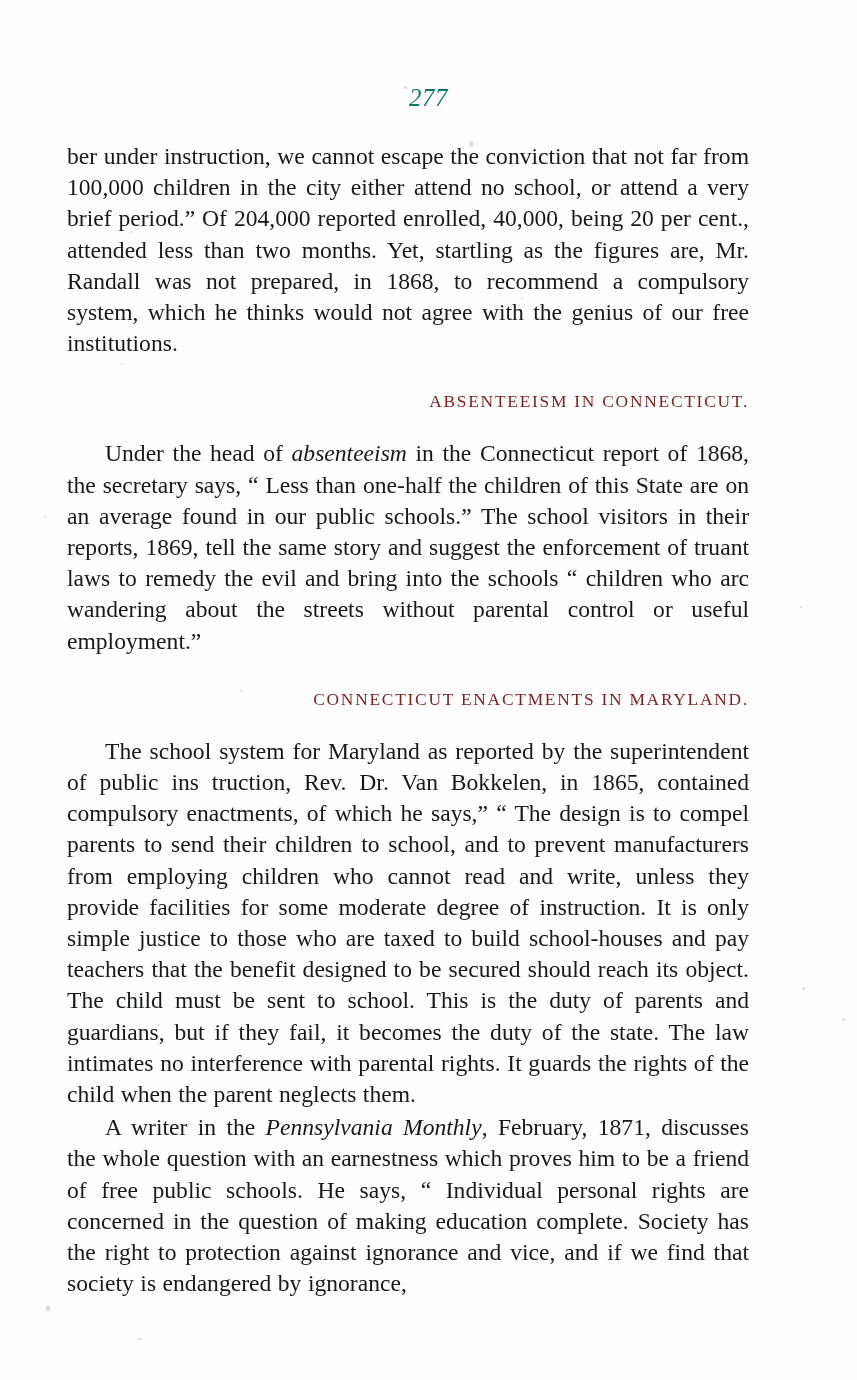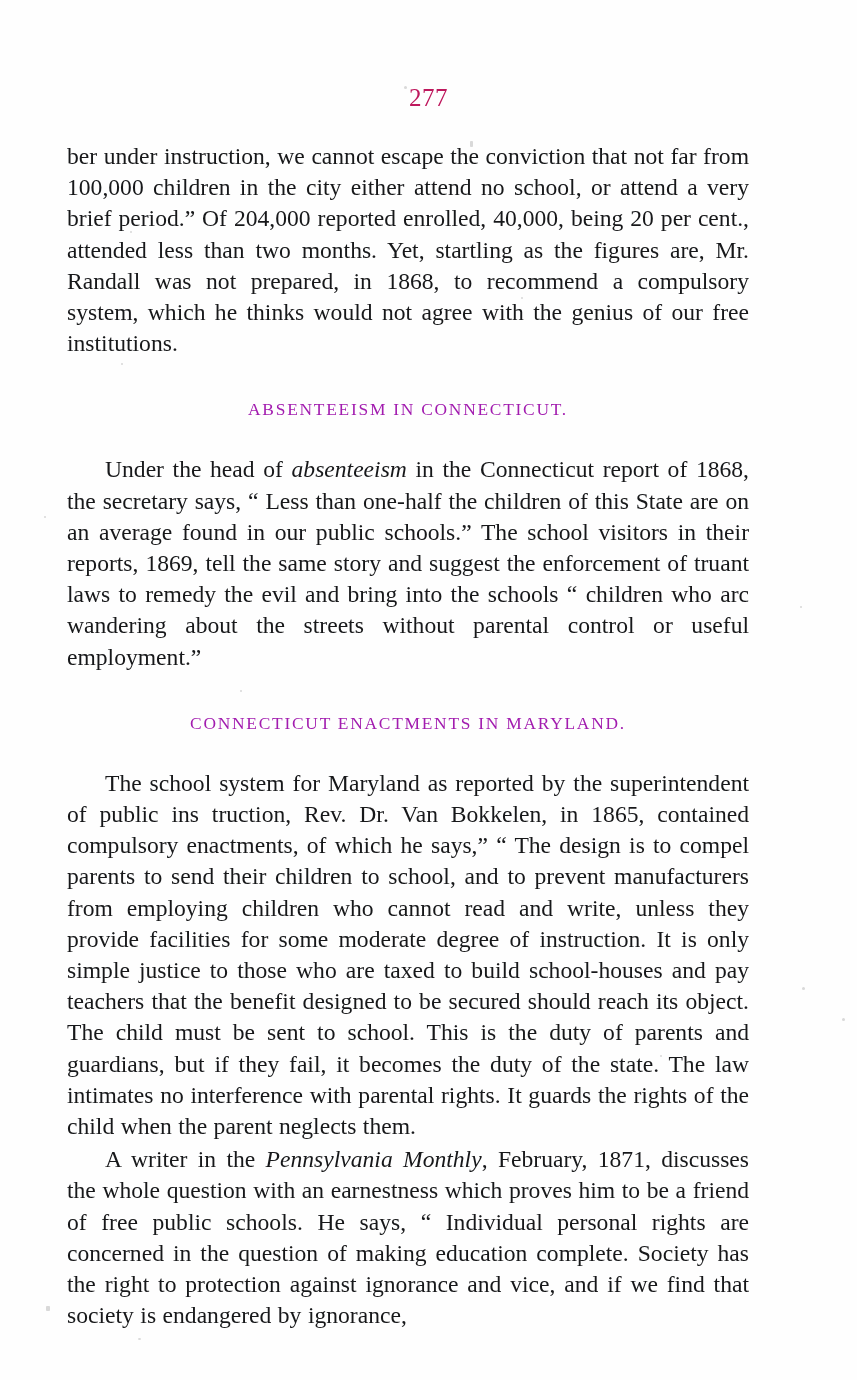--- a/index.html
+++ b/index.html
@@ -31,21 +31,22 @@
 
   .folio {
     position: absolute;
     top: 84px;
     left: 0;
     width: 857px;
     text-align: center;
     font-size: 25px;
     letter-spacing: .5px;
     font-weight: 400;
-    color: #be185d;
+    color: #0f766e;
+    font-style: italic;
   }
 
   .textblock {
     position: absolute;
     left: 67px;
     top: 141px;
     width: 682px;
   }
 
   p.para {
@@ -58,26 +59,26 @@
     word-spacing: .6px;
   }
   p.para.indent {
     text-indent: 38px;
   }
   p.cont {
     text-indent: 0;
   }
 
   h2.section {
-    margin: 8px;
+    margin: 0;
     font-size: 17.4px;
     font-weight: 400;
-    text-align: center;
+    text-align: right;
     letter-spacing: 1.75px;
-    color: #a21caf;
+    color: #7f1d1d;
     font-variant: small-caps;
     text-transform: none;
     white-space: nowrap;
   }
 
   .gap-before-head { height: 32px; }
   .gap-after-head  { height: 26px; }
   .gap-para        { height: 2px; }
 
   i.ital { font-style: italic; }

